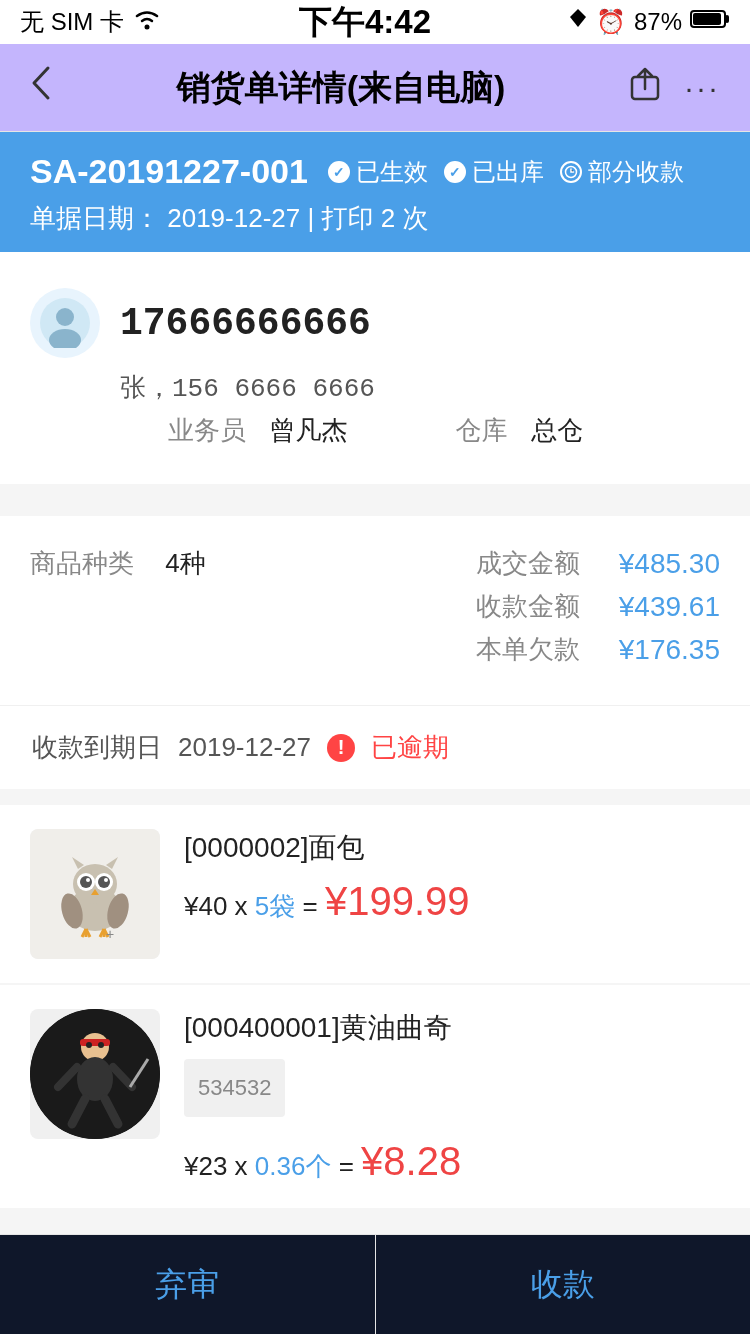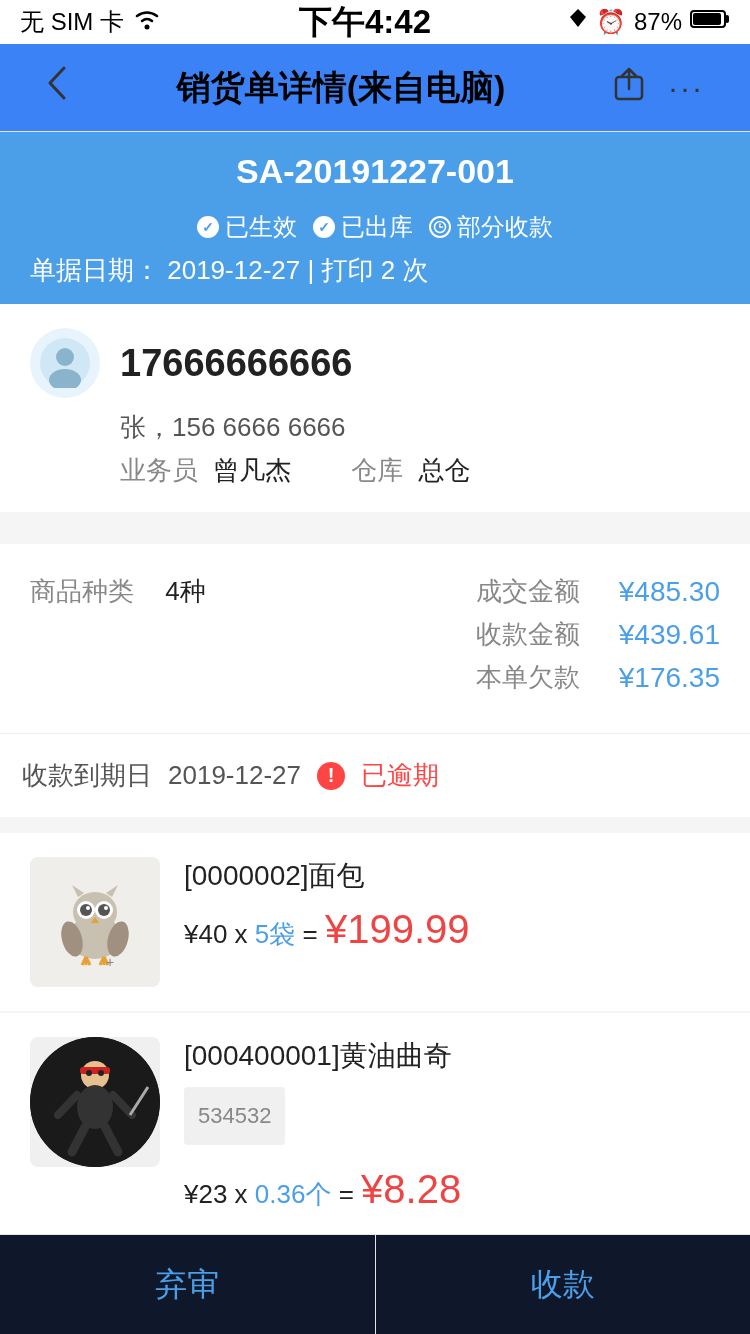--- a/index.html
+++ b/index.html
@@ -23,47 +23,46 @@
       padding: 16px 20px;
       font-size: 24px;
       font-weight: 500;
     }
     .status-left { display: flex; align-items: center; gap: 8px; }
     .status-center { font-size: 33px; font-weight: 600; }
     .status-right { display: flex; align-items: center; gap: 8px; font-size: 24px; }
 
     
     .nav-bar {
-      background: #3b82f6;
+      background: #c4b5fd;
       height: 88px;
       display: flex;
       align-items: center;
       justify-content: space-between;
-      padding: 0 46px;
+      padding: 0 30px;
       border-bottom: 1px solid #e5e5e5;
     }
     .nav-title {
       font-size: 34px;
       font-weight: 600;
       color: #000;
     }
     .nav-icons { display: flex; align-items: center; gap: 24px; }
     .nav-back { font-size: 36px; color: #333; cursor: pointer; }
 
     
     .header-banner {
       background: #4a9fe8;
       padding: 20px 30px 16px;
     }
     .banner-top {
       display: flex;
       align-items: center;
       gap: 20px;
       margin-bottom: 10px;
-      flex-direction: column;
     }
     .order-id {
       font-size: 34px;
       font-weight: 700;
       color: #fff;
     }
     .status-badges {
       display: flex;
       align-items: center;
       gap: 16px;
@@ -99,22 +98,23 @@
       color: #fff;
     }
     .banner-date {
       color: #fff;
       font-size: 26px;
     }
 
     
     .customer-section {
       background: #fff;
-      padding: 24px 30px;
+      padding: 36px 30px;
       margin-bottom: 16px;
+      font-family: Liberation Mono, monospace;
     }
     .customer-row {
       display: flex;
       align-items: center;
       gap: 20px;
       margin-bottom: 12px;
     }
     .customer-avatar {
       width: 70px;
       height: 70px;
@@ -136,21 +136,21 @@
       margin-bottom: 8px;
       margin-left: 90px;
     }
     .customer-meta {
       display: flex;
       margin-left: 90px;
       font-size: 26px;
       color: #555;
       gap: 60px;
     }
-    .meta-label { color: #888; }
+    .meta-label { color: #888; margin-left: 48px; }
     .meta-value { color: #222; margin-left: 8px; }
 
     
     .summary-section {
       background: #fff;
       padding: 30px;
       margin-bottom: 0;
       display: flex;
       justify-content: space-between;
     }
@@ -165,21 +165,21 @@
       gap: 20px;
       margin-bottom: 8px;
       font-size: 26px;
     }
     .summary-row-label { color: #888; }
     .summary-row-value { color: #4a9fe8; font-size: 28px; min-width: 120px; text-align: right; }
 
     
     .due-section {
       background: #fff;
-      padding: 24px 22px;
+      padding: 24px 32px;
       margin-bottom: 0;
       border-top: 1px solid #f0f0f0;
       display: flex;
       align-items: center;
       gap: 16px;
       font-size: 26px;
       color: #555;
     }
     .overdue-badge {
       background: #ff4444;

